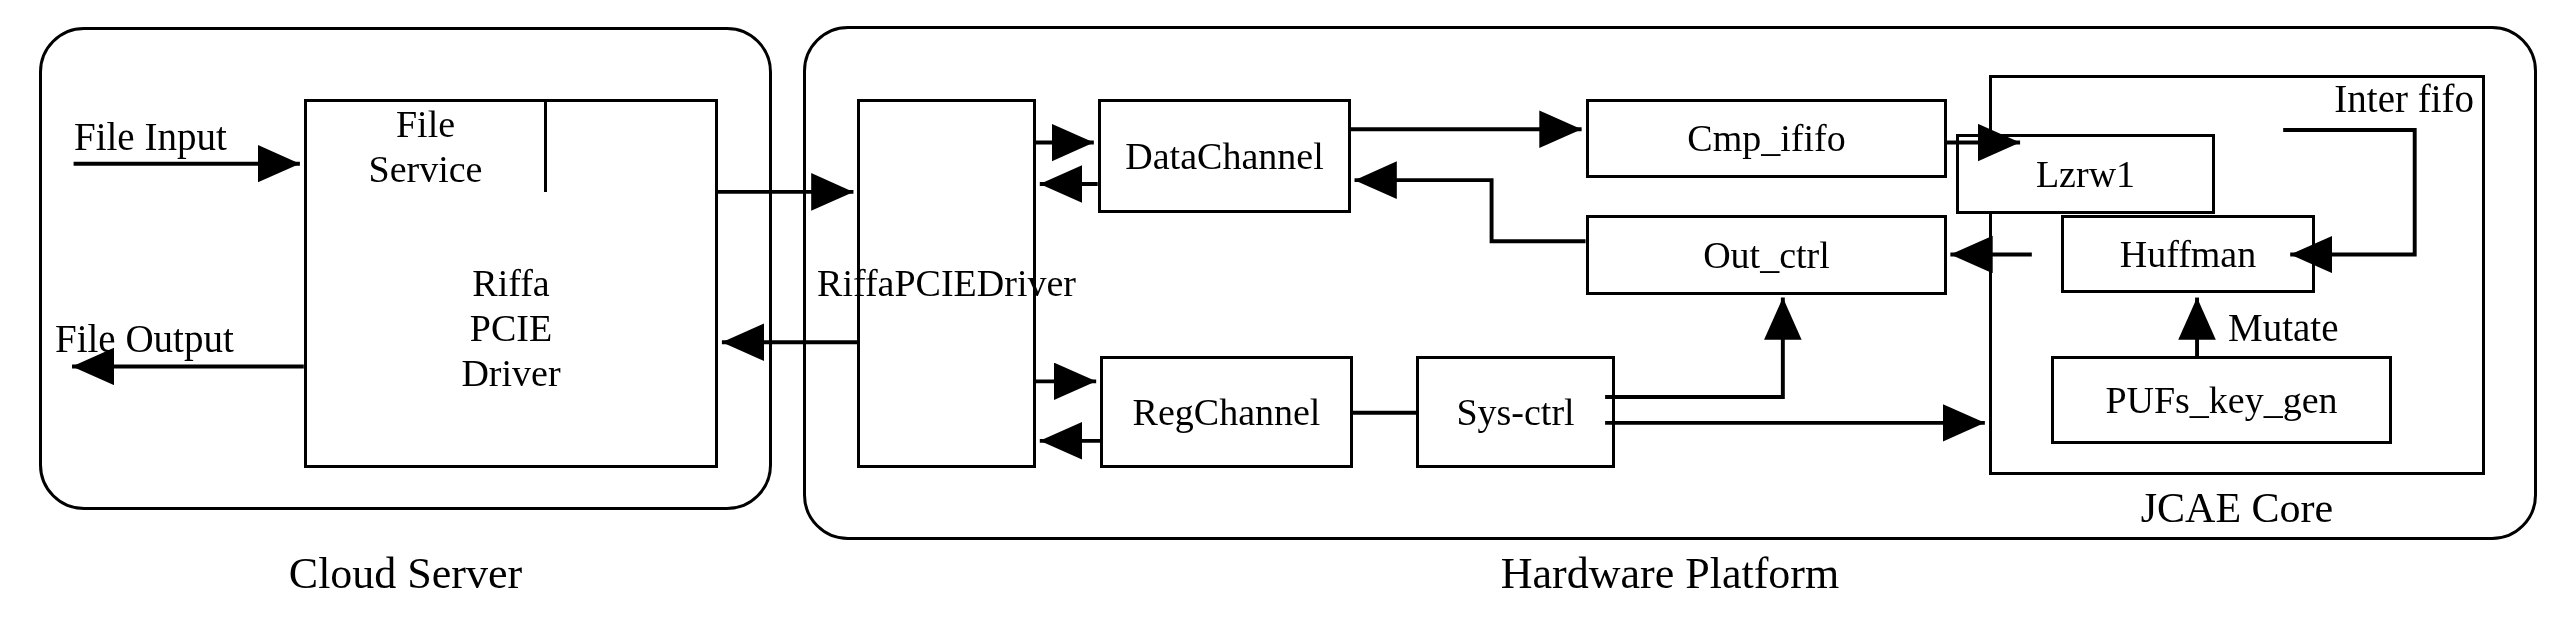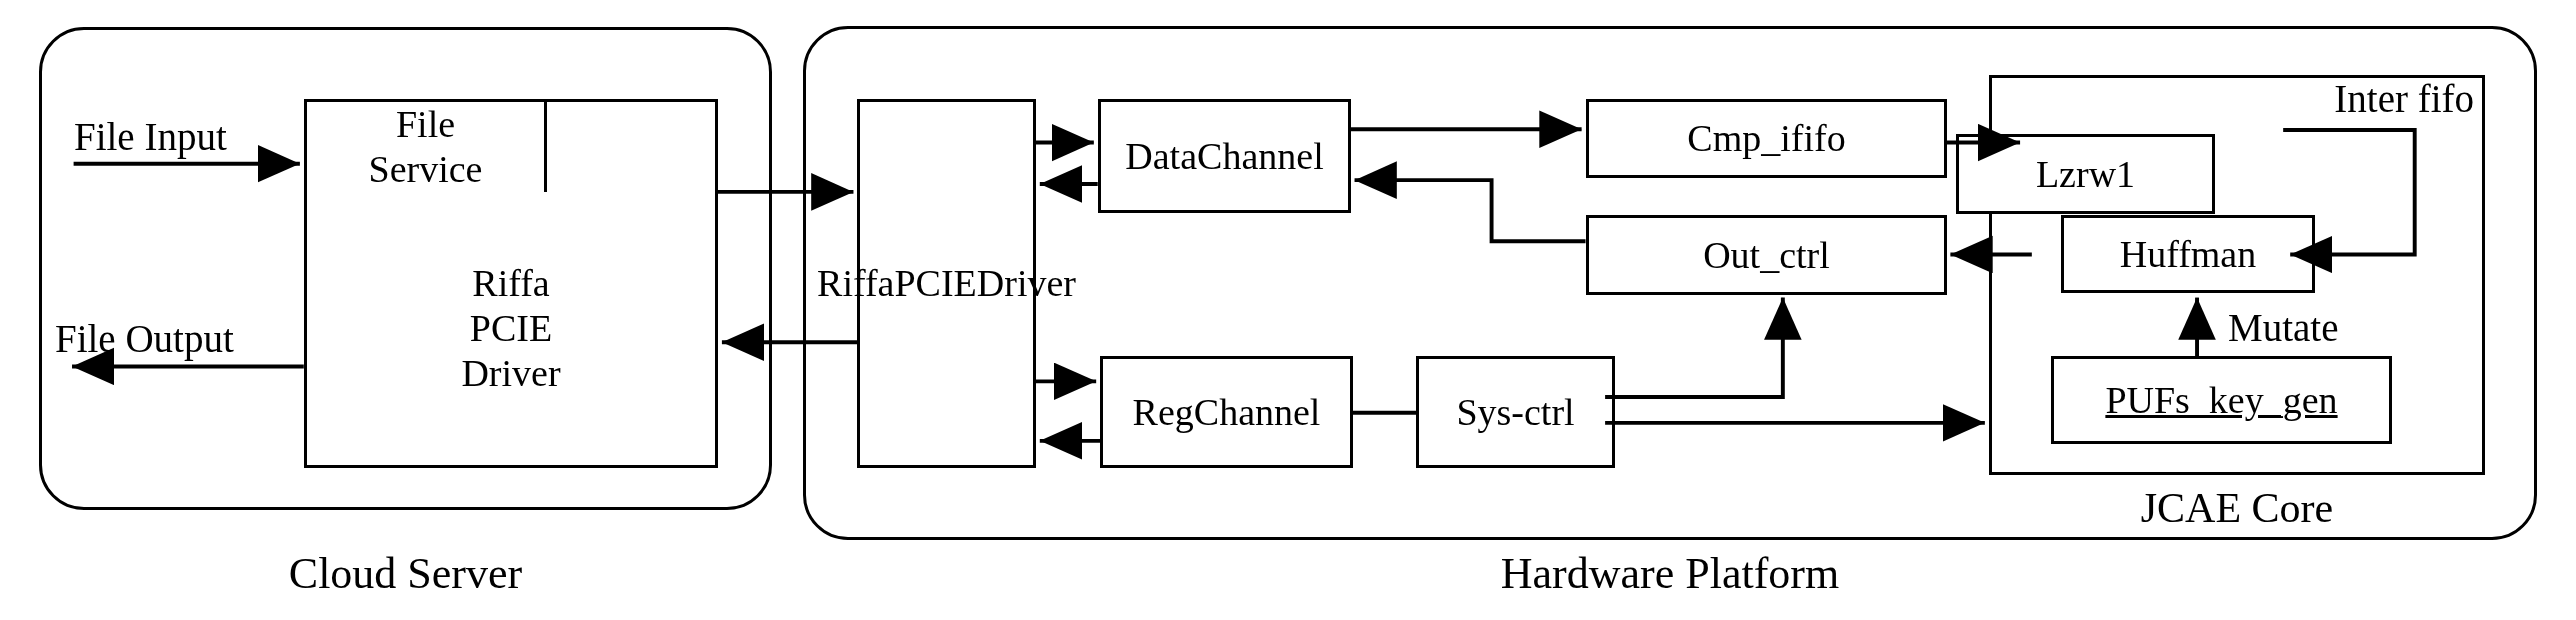--- a/index.html
+++ b/index.html
@@ -97,21 +97,21 @@
   </div>
 
   <div class="node" style="left:1956px; top:100px; width:259px; height:80px;margin-top:34px;">
     <span>Lzrw1</span>
   </div>
 
   <div class="node" style="left:2032px; top:215px; width:254px; height:78px;margin-left:29px;">
     <span>Huffman</span>
   </div>
 
-  <div class="node" style="left:2051px; top:356px; width:341px; height:88px;text-decoration:underline;">
+  <div class="node" style="left:2051px; top:356px; width:341px; height:88px;">
     <span>PUFs_key_gen</span>
   </div>
 
   <div class="free-label" style="left:74px; top:116px;">File Input</div>
 
   <div class="free-label" style="left:55px; top:318px;">File Output</div>
 
   <div class="free-label" style="left:2114px; top:78px; width:360px; text-align:right;">Inter fifo</div>
 
   <div class="free-label" style="left:2228px; top:307px;">Mutate</div>

